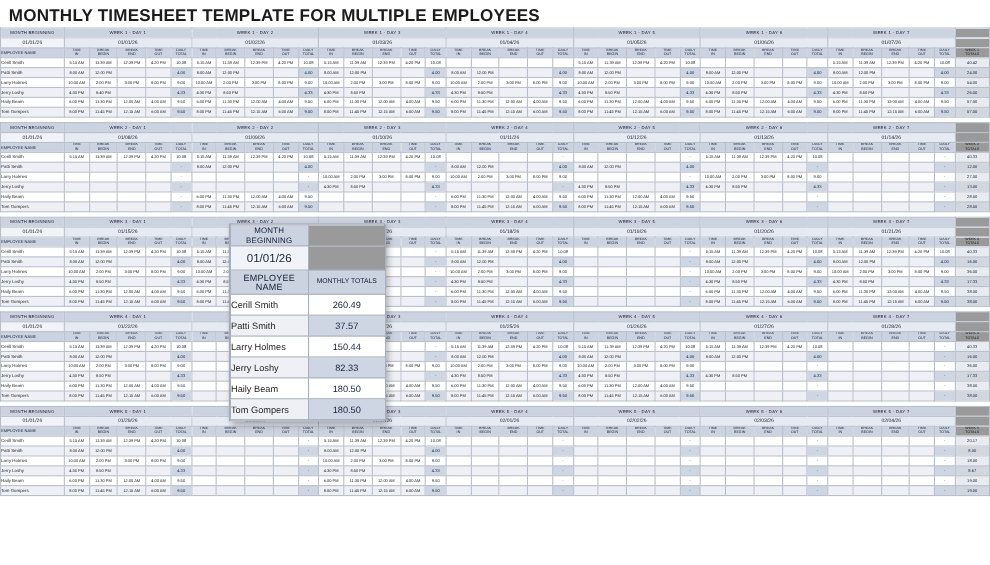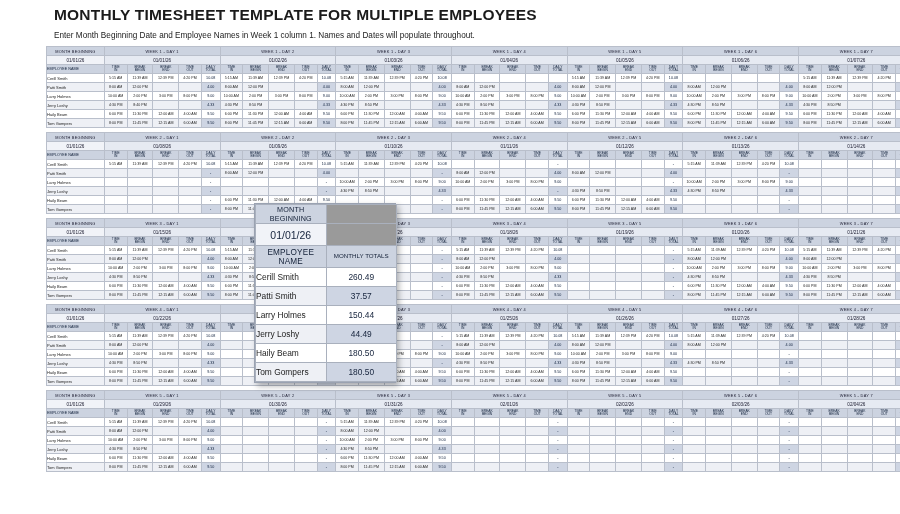--- a/index.html
+++ b/index.html
@@ -7,21 +7,20 @@
     margin: 0; padding: 0;
     width: 900px; height: 514px;
     background: #ffffff;
     font-family: "Liberation Sans", sans-serif;
     overflow: hidden;
   }
   #page {
     position: relative;
     width: 733px; height: 514px;
     background: #fff;
-    margin-left: 46px;
   }
   .page-title {
     font-size: 15.5px;
     font-weight: bold;
     letter-spacing: 0.2px;
     color: #1b1b1b;
     padding: 6px 0 0 8px;
     line-height: 1.2;
   }
   .page-subtitle {
@@ -187,21 +186,20 @@
   }
   tr.co-alt .co-nm { background: #eef0f5; }
   tr.co-alt .co-val { background: #ced5e3; }
 </style>
 </head>
 <body>
 
 <div id="page">
 
   <div class="page-title">MONTHLY TIMESHEET TEMPLATE FOR MULTIPLE EMPLOYEES</div>
-  <div class="page-subtitle">Enter Month Beginning Date and Employee Names in Week 1 column 1.  Names and Dates will populate throughout.</div>
 
   <div id="week-blocks">
       <div class="block">
         <table class="ts">
           <colgroup>
             <col style="width: 56px;">
             <col style="width: 22px;">
             <col style="width: 25px;">
             <col style="width: 25px;">
             <col style="width: 22px;">
@@ -1923,21 +1921,21 @@
           <tr class="co-alt">
             <td class="co-nm">Patti Smith</td>
             <td class="co-val">37.57</td>
           </tr>
           <tr>
             <td class="co-nm">Larry Holmes</td>
             <td class="co-val">150.44</td>
           </tr>
           <tr class="co-alt">
             <td class="co-nm">Jerry Loshy</td>
-            <td class="co-val">44.49</td>
+            <td class="co-val">82.33</td>
           </tr>
           <tr>
             <td class="co-nm">Haily Beam</td>
             <td class="co-val">180.50</td>
           </tr>
           <tr class="co-alt">
             <td class="co-nm">Tom Gompers</td>
             <td class="co-val">180.50</td>
           </tr>
         </tbody>

